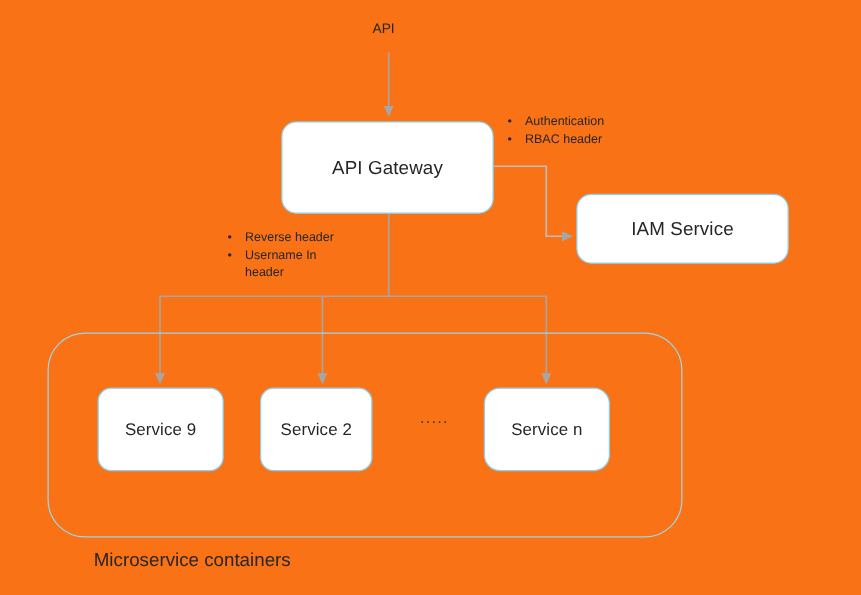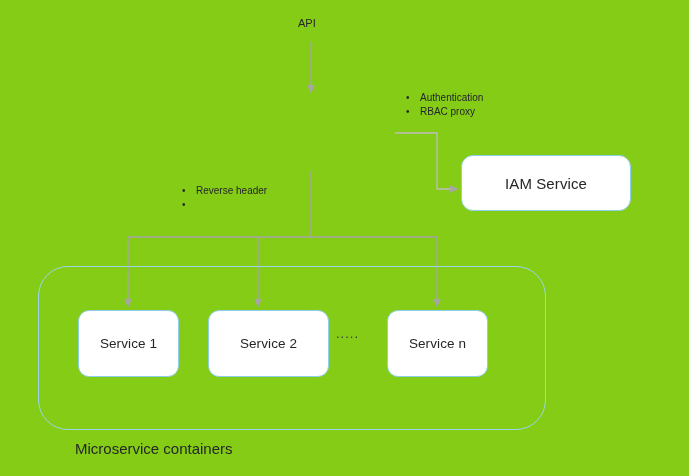--- a/index.html
+++ b/index.html
@@ -7,21 +7,21 @@
     padding: 0;
     background: #ffffff;
   }
   body {
     font-family: "Liberation Sans", sans-serif;
   }
   #canvas {
     position: relative;
     width: 689px;
     height: 476px;
-    background: #84cc16;
+    background: #f97316;
     overflow: hidden;
   }
   svg.wires {
     position: absolute;
     left: 0;
     top: 0;
     width: 689px;
     height: 476px;
     pointer-events: none;
   }
@@ -112,57 +112,61 @@
 
     <path d="M128,237 L437,237" stroke="#a6a6a6" stroke-width="1.3" fill="none"></path>
 
     <path d="M128,237 L128,306" stroke="#a6a6a6" stroke-width="1.3" fill="none" marker-end="url(#arrowhead)"></path>
     <path d="M258,237 L258,306" stroke="#a6a6a6" stroke-width="1.3" fill="none" marker-end="url(#arrowhead)"></path>
     <path d="M437,237 L437,306" stroke="#a6a6a6" stroke-width="1.3" fill="none" marker-end="url(#arrowhead)"></path>
   </svg>
 
   <div class="plain-label" style="left:298px; top:17px;">API</div>
 
+  <div class="node" style="left:225px; top:97px; width:170px; height:74px;">
+    <span>API Gateway</span>
+  </div>
 
   <div class="bullets wide" style="left:406px; top:91px;">
     <div class="row">
       <span class="dot">•</span>
       <span class="txt">Authentication</span>
     </div>
     <div class="row">
       <span class="dot">•</span>
-      <span class="txt">RBAC proxy</span>
+      <span class="txt">RBAC header</span>
     </div>
   </div>
 
   <div class="node" style="left:461px; top:155px; width:170px; height:56px;">
     <span>IAM Service</span>
   </div>
 
   <div class="bullets" style="left:182px; top:184px;">
     <div class="row">
       <span class="dot">•</span>
       <span class="txt">Reverse header</span>
     </div>
     <div class="row">
       <span class="dot">•</span>
+      <span class="txt">Username In header</span>
     </div>
   </div>
 
   <div class="container-box" style="left:38px; top:266px; width:508px; height:164px;"></div>
 
   <div class="node small" style="left:78px; top:310px; width:101px; height:67px;">
-    <span>Service 1</span>
+    <span>Service 9</span>
   </div>
 
-  <div class="node small" style="left:208px; top:310px; width:121px; height:67px;">
+  <div class="node small" style="left:208px; top:310px; width:90px; height:67px;">
     <span>Service 2</span>
   </div>
 
   <div class="ellipsis" style="left:336px; top:326px;">.....</div>
 
-  <div class="node small" style="left:387px; top:310px; width:101px; height:67px;">
+  <div class="node small" style="left:387px; top:310px; width:101px; height:67px;border-radius:13px;">
     <span>Service n</span>
   </div>
 
   <div class="caption" style="left:75px; top:440px;">Microservice containers</div>
 
 </div>
 
 </body></html>

